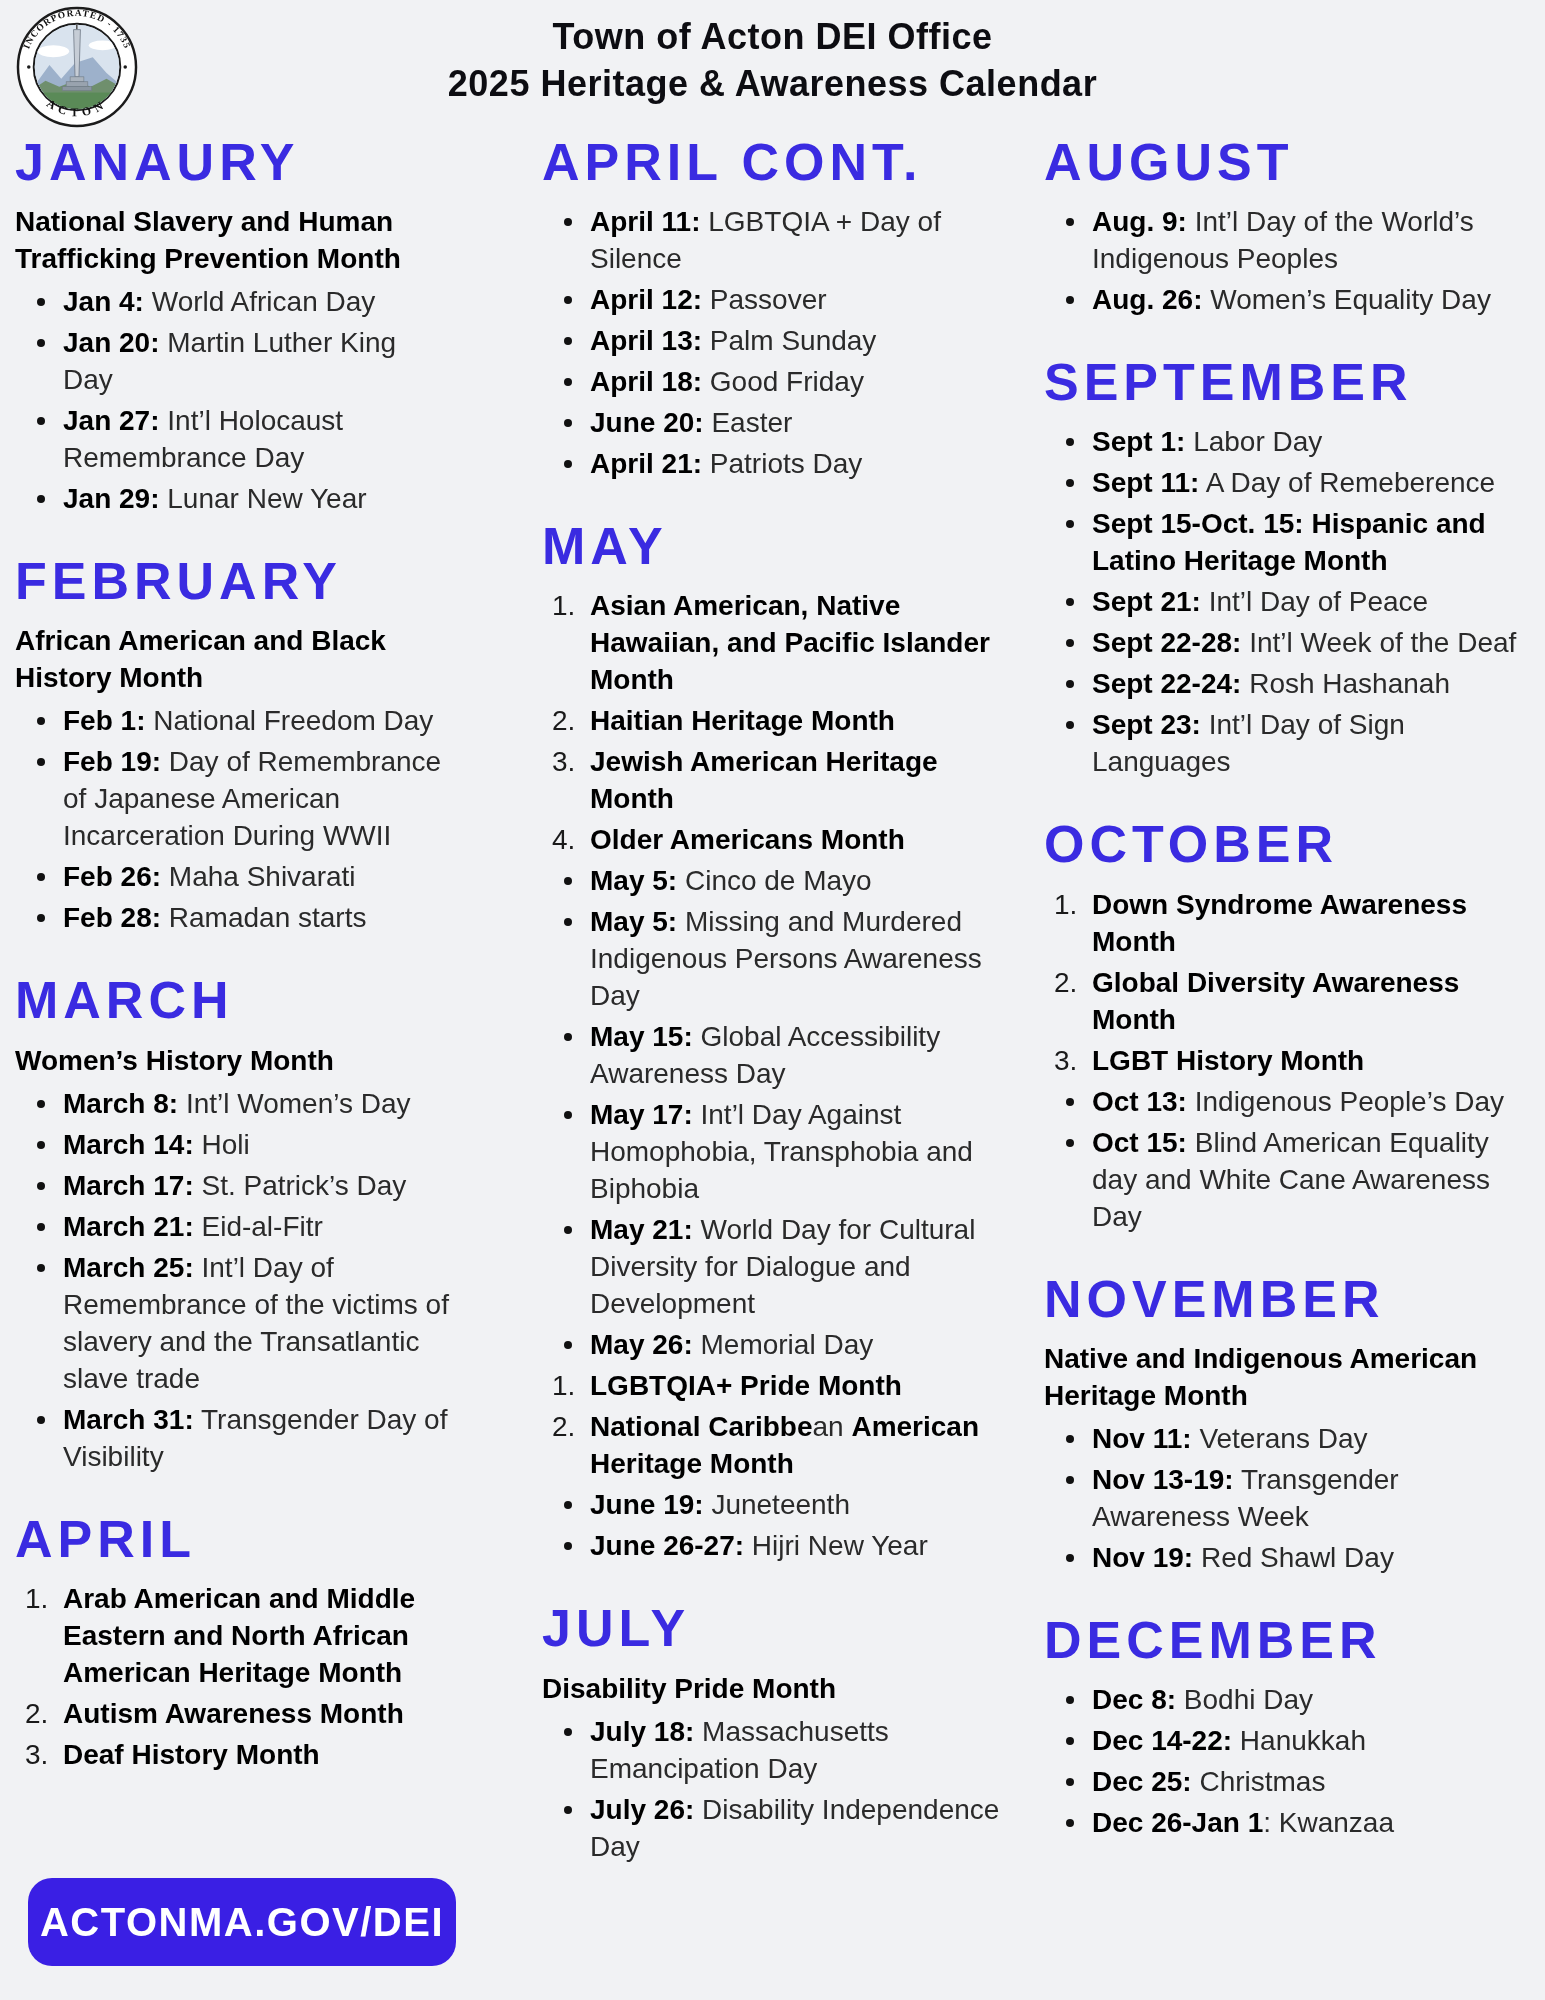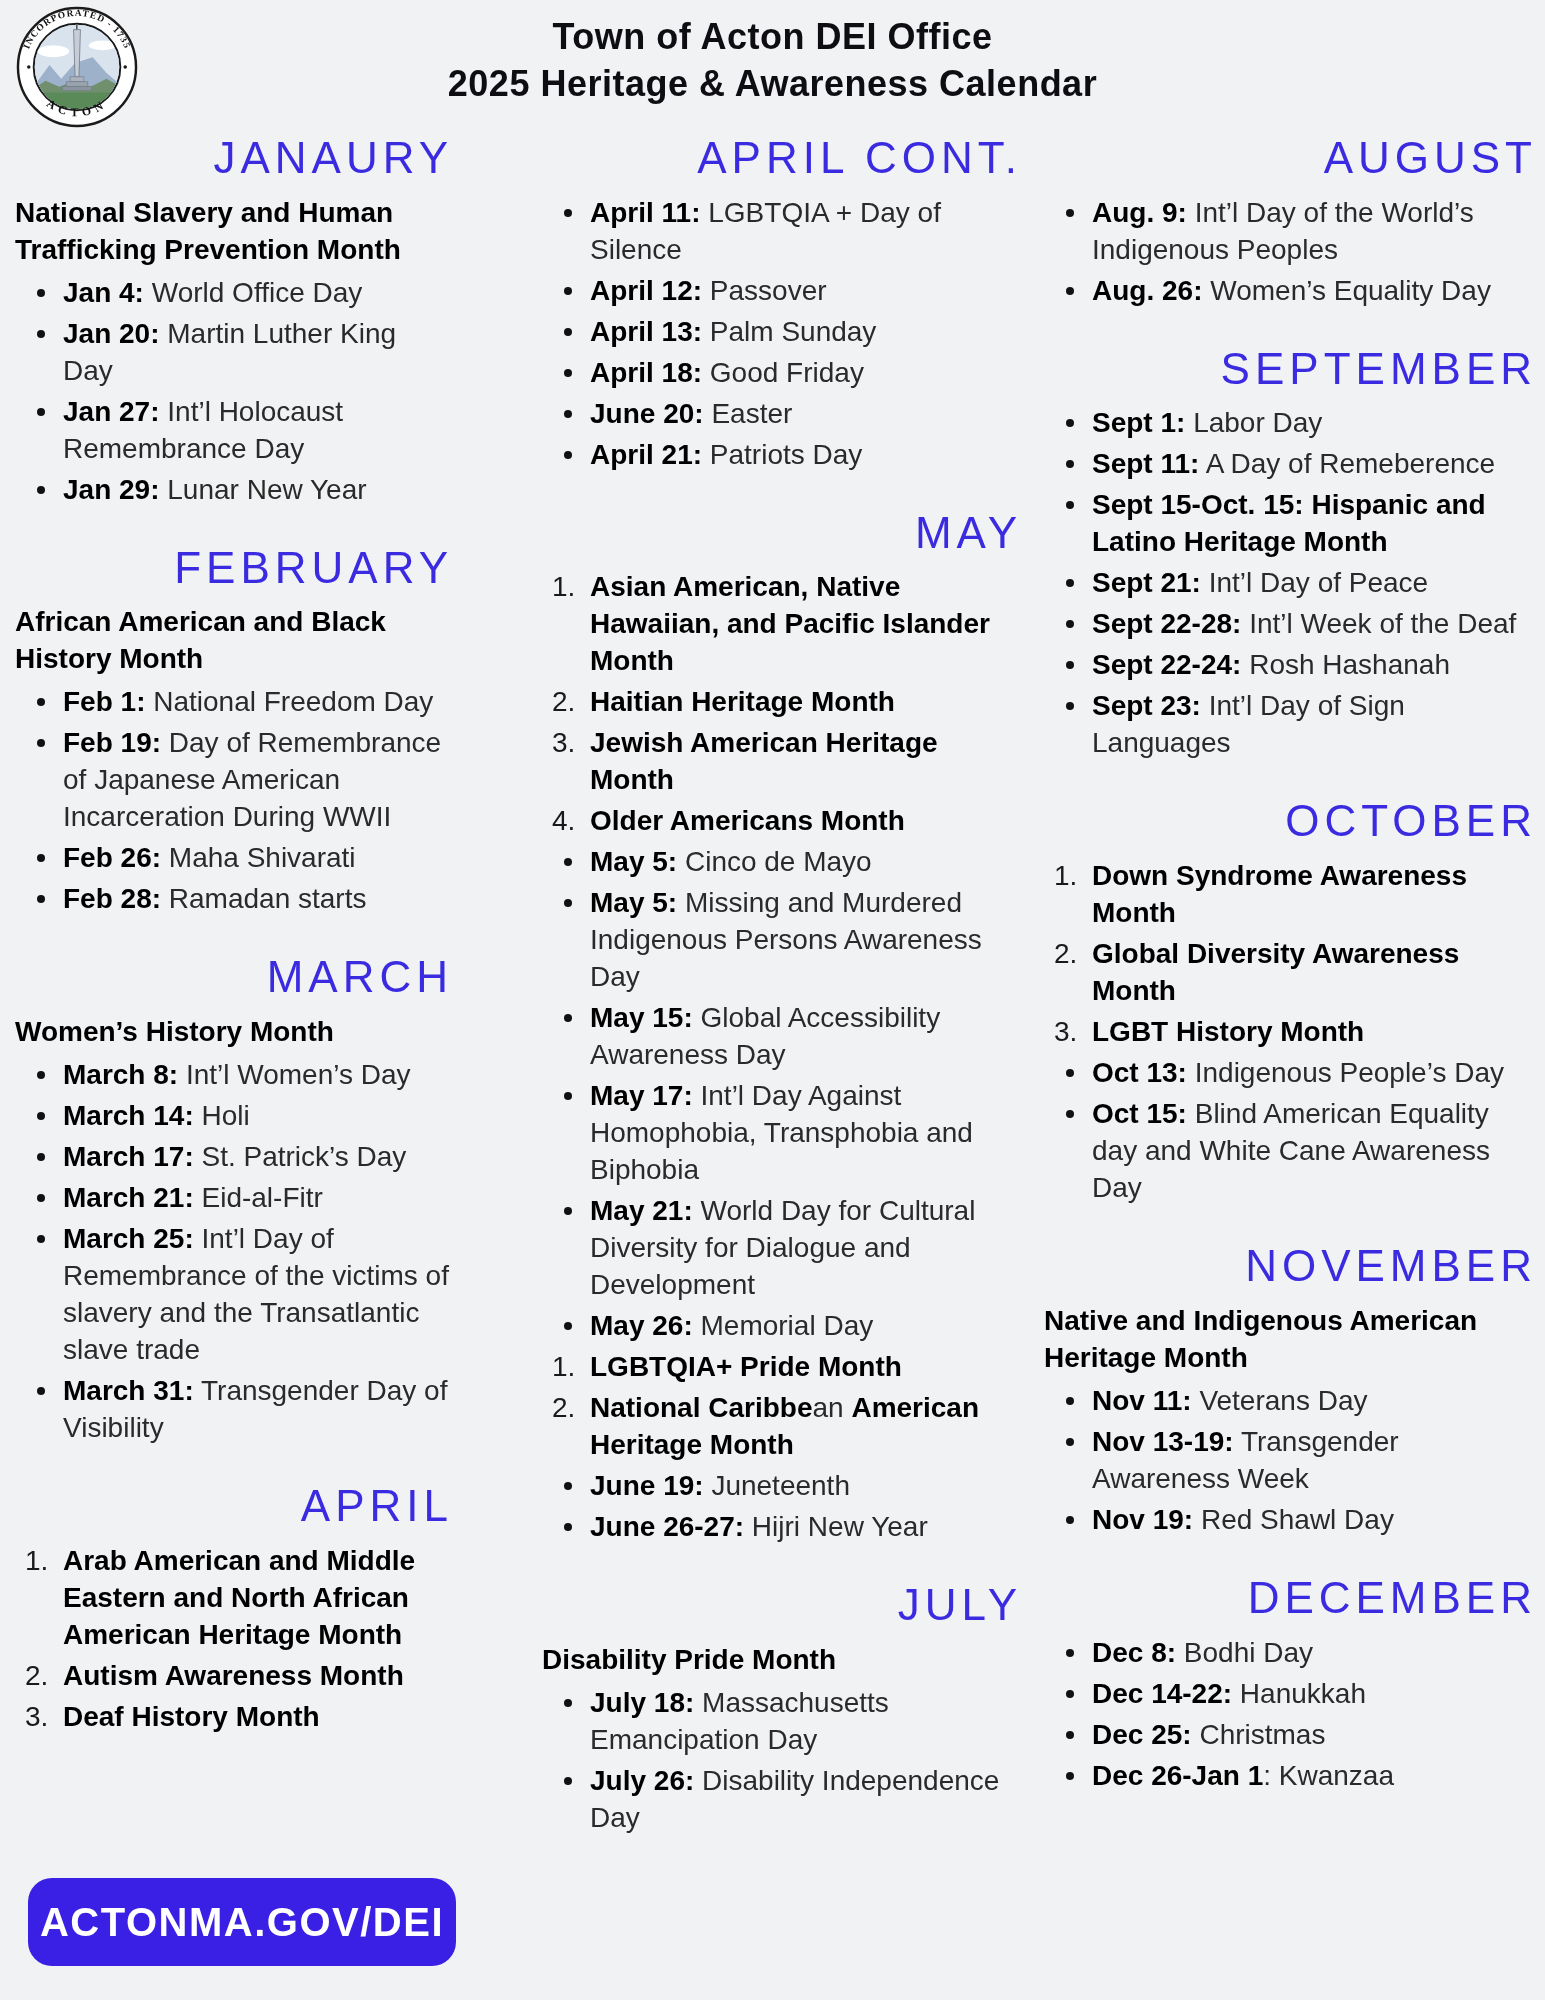--- a/index.html
+++ b/index.html
@@ -18,22 +18,22 @@
     color:var(--text);
   }
   .header{position:relative;padding-top:14px;text-align:center;}
   .logo{position:absolute;left:16px;top:6px;width:122px;height:122px;}
   .header-title{font-size:36px;font-weight:900;color:#0d0d12;line-height:1.3;letter-spacing:.5px;}
   .main{display:flex;padding:6px 8px 0 15px;}
   .col1{width:438px;flex:0 0 438px;}
   .col2{width:480px;flex:0 0 480px;margin-left:89px;}
   .col3{flex:1;margin-left:22px;}
   .month-title{
-    font-size:44px;font-weight:400;letter-spacing:5px;color:var(--accent);
-    text-align:right;margin:34px 0 10px;line-height:1.18;
+    font-size:52px;font-weight:700;letter-spacing:5px;color:var(--accent);
+    text-align:left;margin:34px 0 10px;line-height:1.18;
   }
   .col > .month:first-child .month-title{margin-top:18px;}
   .month-intro{
     font-size:28px;font-weight:bold;color:var(--text-bold);
     line-height:37px;margin:0 0 6px 0;
   }
   .event-list{margin:0;}
   .item{display:flex;margin:0 0 4px 0;}
   .marker{flex:0 0 48px;font-size:28px;line-height:37px;color:#1a1a1a;padding-left:10px;}
   .marker .dot{
@@ -96,21 +96,21 @@
 <main class="main">
   <div class="col col1">
       <section class="month">
     <h2 class="month-title">JANAURY</h2>
   <p class="month-intro">National Slavery and Human Trafficking Prevention Month</p>
         <div class="event-list">
           <div class="item">
             <span class="marker">
               <i class="dot"></i>
             </span>
-            <span class="text"><b>Jan 4:</b><span> World Office Day</span></span>
+            <span class="text"><b>Jan 4:</b><span> World African Day</span></span>
           </div>
           <div class="item">
             <span class="marker">
               <i class="dot"></i>
             </span>
             <span class="text"><b>Jan 20:</b><span> Martin Luther King Day</span></span>
           </div>
           <div class="item">
             <span class="marker">
               <i class="dot"></i>

